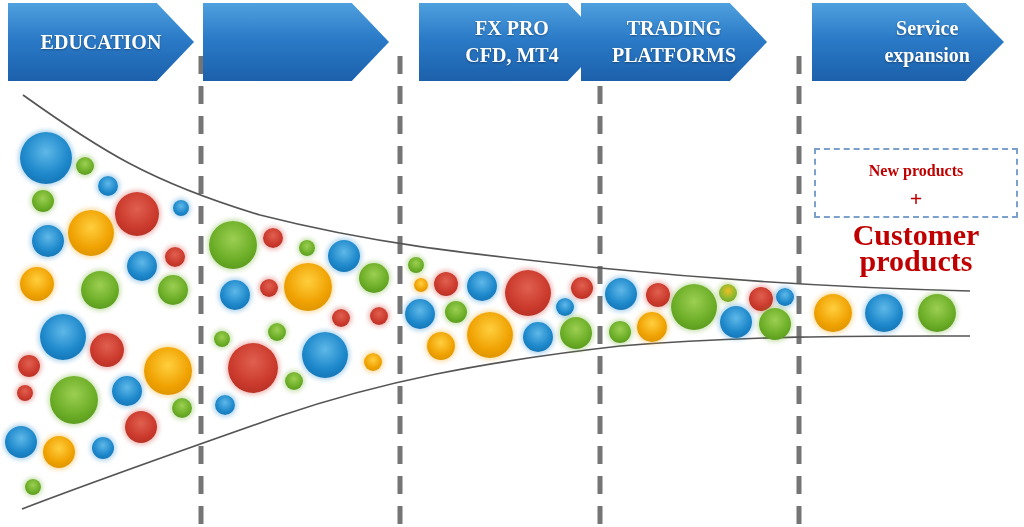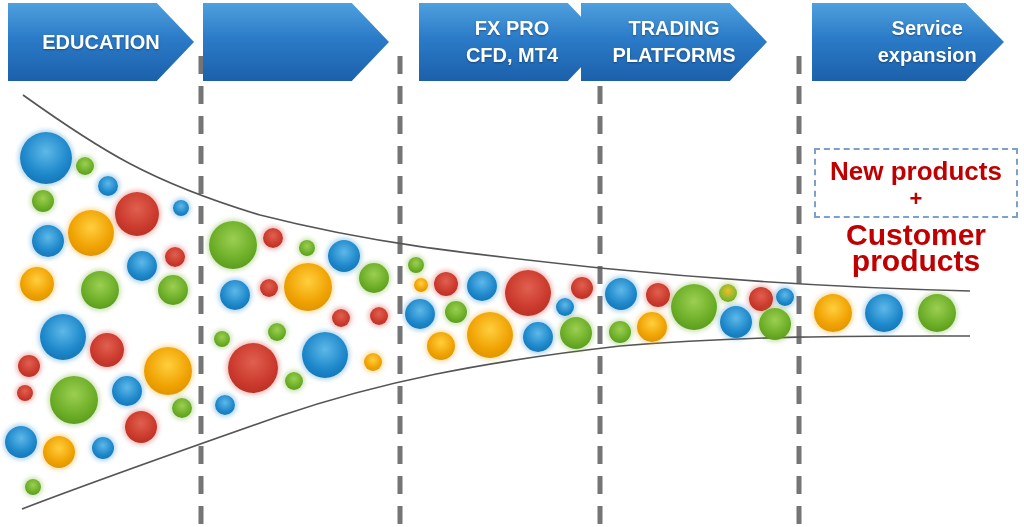--- a/index.html
+++ b/index.html
@@ -1,21 +1,21 @@
 <!DOCTYPE html>
 <html><head>
 <meta charset="utf-8">
 <style>
   html,body{margin:0;padding:0;background:#ffffff;}
   #canvas{
     position:relative;
     width:1024px;height:527px;
     background:#ffffff;
     overflow:hidden;
-    font-family:Liberation Sans, sans-serif;
+    font-family:Liberation Serif, serif;
   }
   
   .stage{
     position:absolute;top:3px;height:78px;width:186px;
     clip-path:polygon(0 0, 80% 0, 100% 50%, 80% 100%, 0 100%);
     display:flex;flex-direction:column;justify-content:center;align-items:center;
     z-index:5;
   }
   .stage .txt{
     width:80%;text-align:center;color:#ffffff;font-weight:bold;
@@ -30,21 +30,21 @@
   .bubble{position:absolute;border-radius:50%;}
   
   .annotation{
     position:absolute;left:810px;top:148px;width:212px;
     text-align:center;z-index:4;font-weight:bold;
   }
   .ann-box{
     border:2px dashed #7BA0CC;
     padding:6px 4px 4px 4px;margin:0 4px;
   }
-  .ann-line{font-size:26px;line-height:30px;}
+  .ann-line{font-size:16px;line-height:30px;}
   .ann-plus{font-size:22px;line-height:26px;}
   .ann-out{font-size:30px;line-height:30px;margin-top:2px;}
 </style>
 </head>
 <body>
 
 <div id="canvas">
 
   <svg id="lines" width="1024" height="527" viewBox="0 0 1024 527">
     <line class="sep" x1="201" y1="56" x2="201" y2="527" stroke-width="5" stroke-dasharray="18 12" stroke="#757575"></line>

